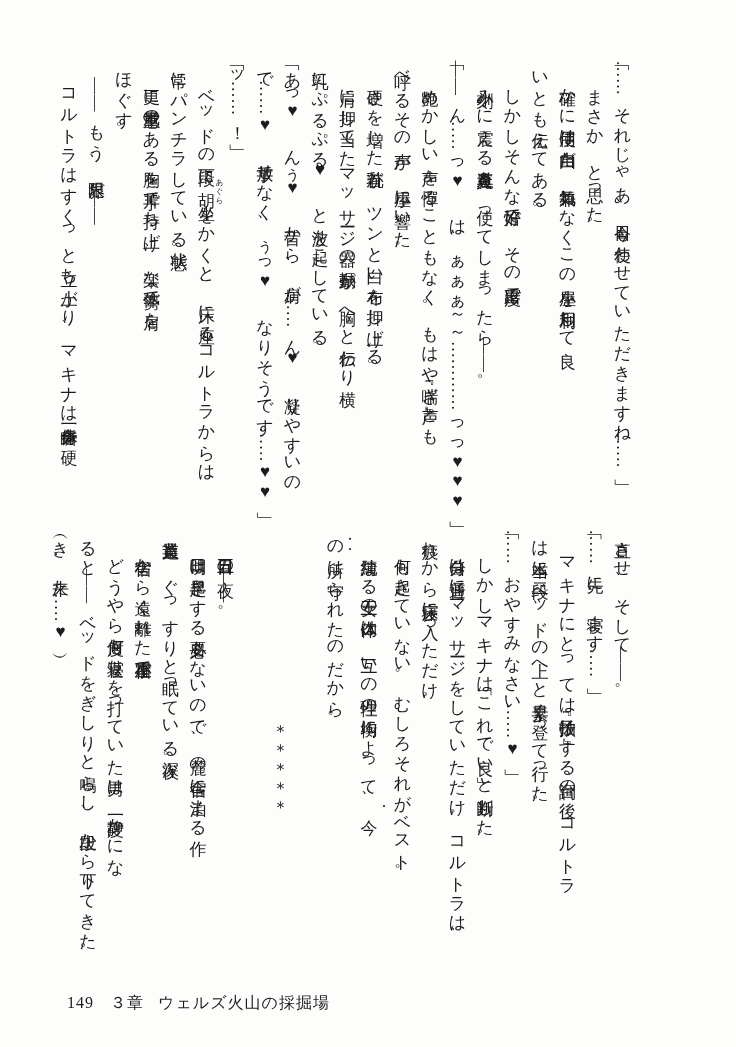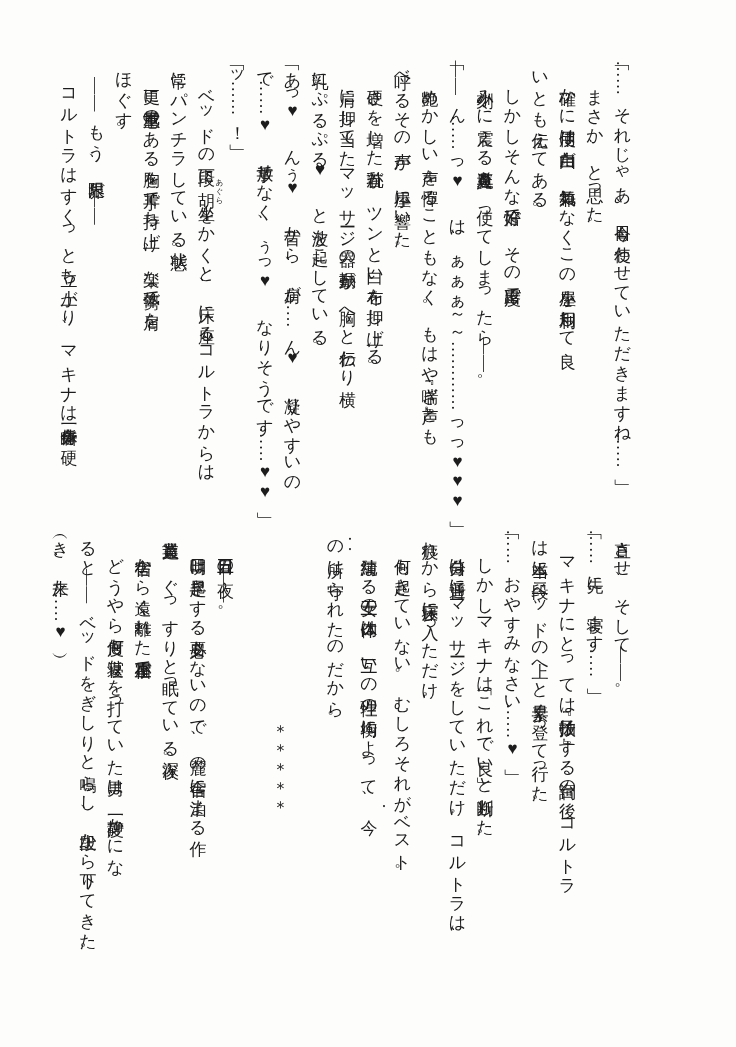--- a/index.html
+++ b/index.html
@@ -103,13 +103,16 @@
       <p class="tline center">＊＊＊＊＊</p>
       <p class="tline">　</p>
       <p class="tline indent">五日目の夜――。</p>
       <p class="tline indent">明日は早起きする必要もないので、麓の宿舎に泊まる作</p>
       <p class="tline">業員達も、ぐっすりと眠っている深夜。</p>
       <p class="tline indent">宿舎から遠く離れた宿直小屋で。</p>
       <p class="tline indent">どうやら何度も寝返りを打っていた男は、一度静かにな</p>
       <p class="tline">ると――ベッドをぎしりと鳴らし、上段から下りてきた。</p>
       <p class="tline">（き、来た……♥）</p>
     </div>
+  <div id="footer">
+    <span>149</span><span class="chap">３章</span><span class="chaptitle">ウェルズ火山の採掘場</span>
+  </div>
 </div>
 
 </body></html>

